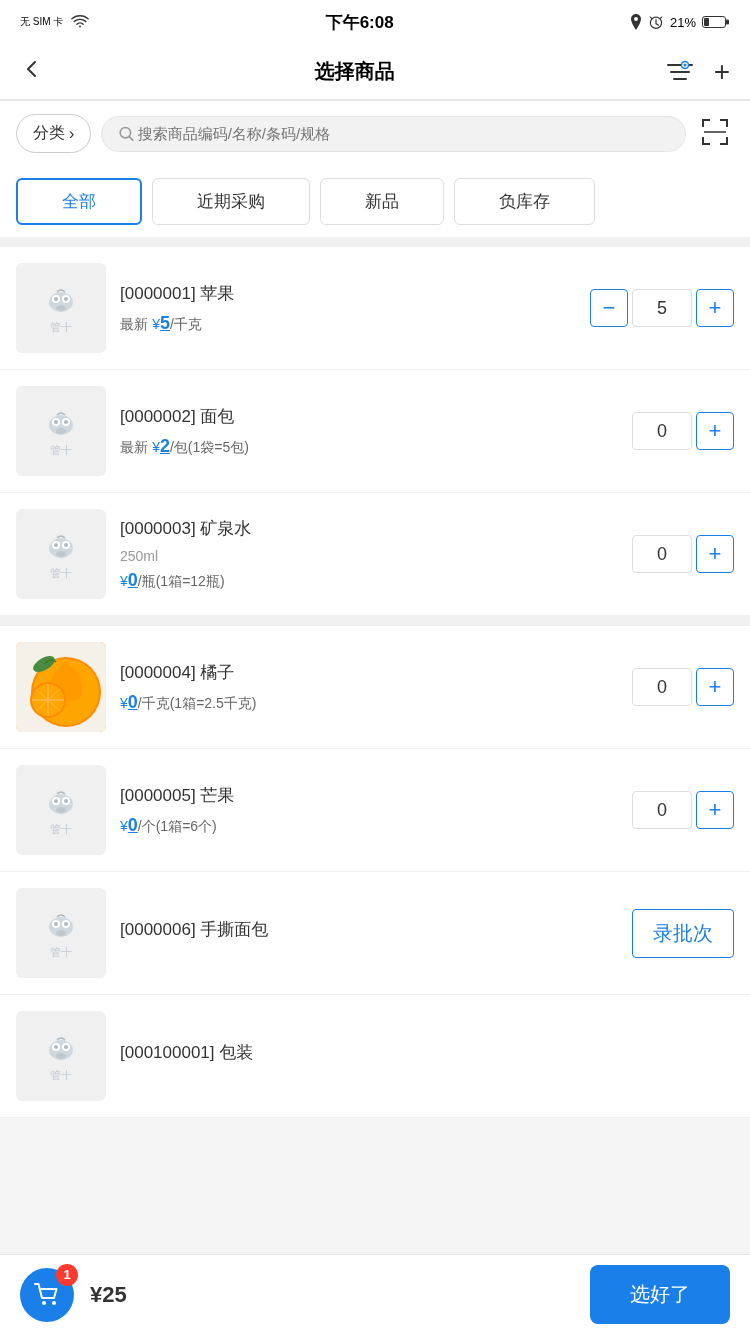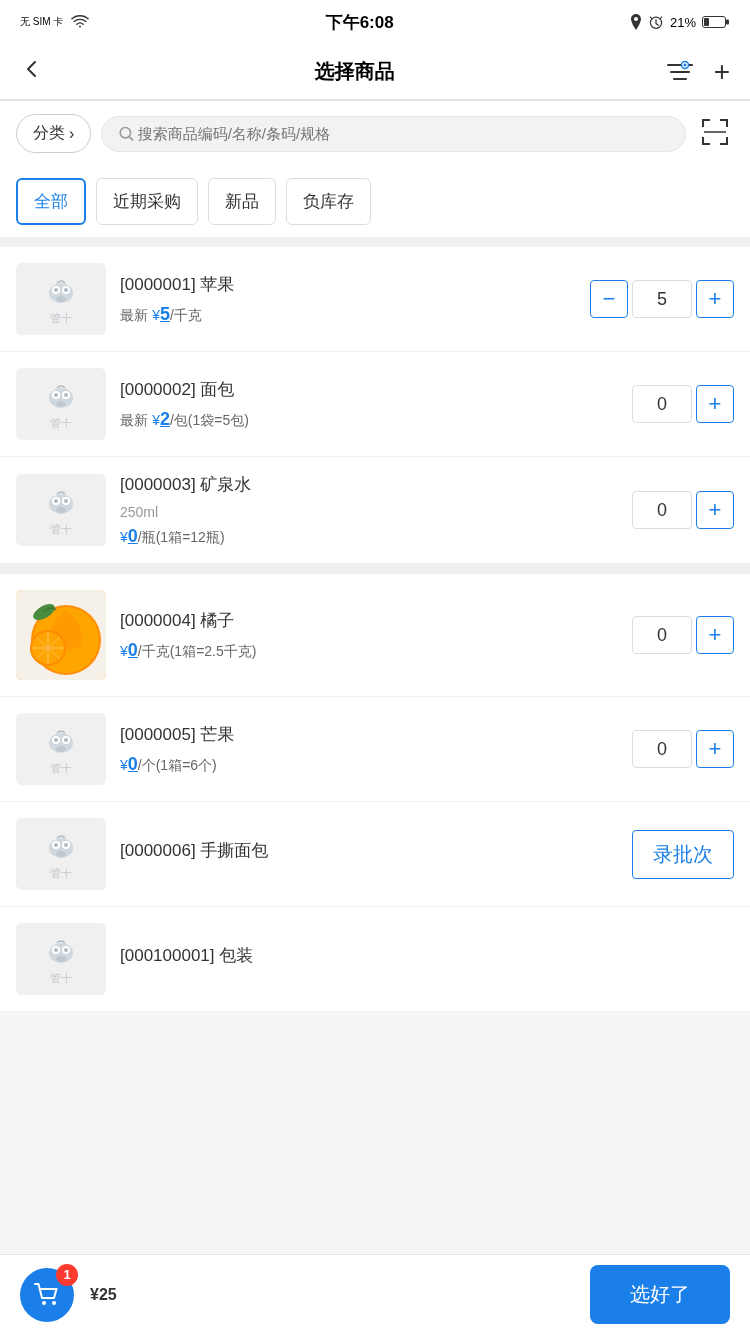--- a/index.html
+++ b/index.html
@@ -90,21 +90,21 @@
     .scan-btn { background: none; border: none; cursor: pointer; padding: 4px; }
 
     
     .tab-row {
       background: #fff;
       padding: 12px 16px;
       display: flex;
       gap: 10px;
     }
     .tab-btn {
-      padding: 10px 16px;
+      padding: 10px 44px;
       border-radius: 6px;
       font-size: 17px;
       cursor: pointer;
       border: 1px solid #ddd;
       background: #fff;
       color: #333;
     }
     .tab-btn.active {
       background: #fff;
       color: #1a7fe8;
@@ -119,21 +119,21 @@
       align-items: center;
       padding: 16px 16px;
       border-bottom: 1px solid #f0f0f0;
       background: #fff;
       gap: 14px;
       min-height: 100px;
     }
 
     .product-thumb {
       width: 90px;
-      height: 72px;
+      height: 90px;
       background: #f0f0f0;
       border-radius: 6px;
       display: flex;
       align-items: center;
       justify-content: center;
       flex-shrink: 0;
       overflow: hidden;
     }
 
     .owl-logo {
@@ -274,21 +274,21 @@
       font-size: 13px;
       font-weight: bold;
       width: 22px;
       height: 22px;
       border-radius: 50%;
       display: flex;
       align-items: center;
       justify-content: center;
     }
     .cart-total {
-      font-size: 16px;
+      font-size: 22px;
       font-weight: 600;
       color: #333;
     }
     .confirm-btn {
       background: #1a7fe8;
       color: #fff;
       border: none;
       border-radius: 8px;
       padding: 16px 40px;
       font-size: 20px;

